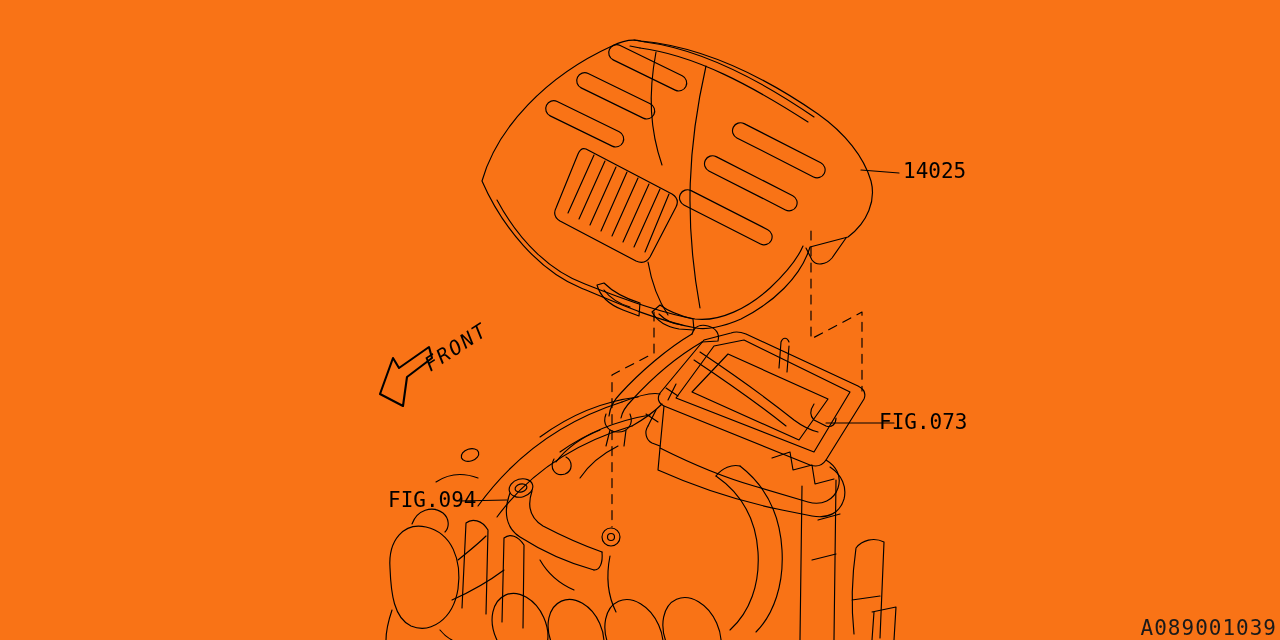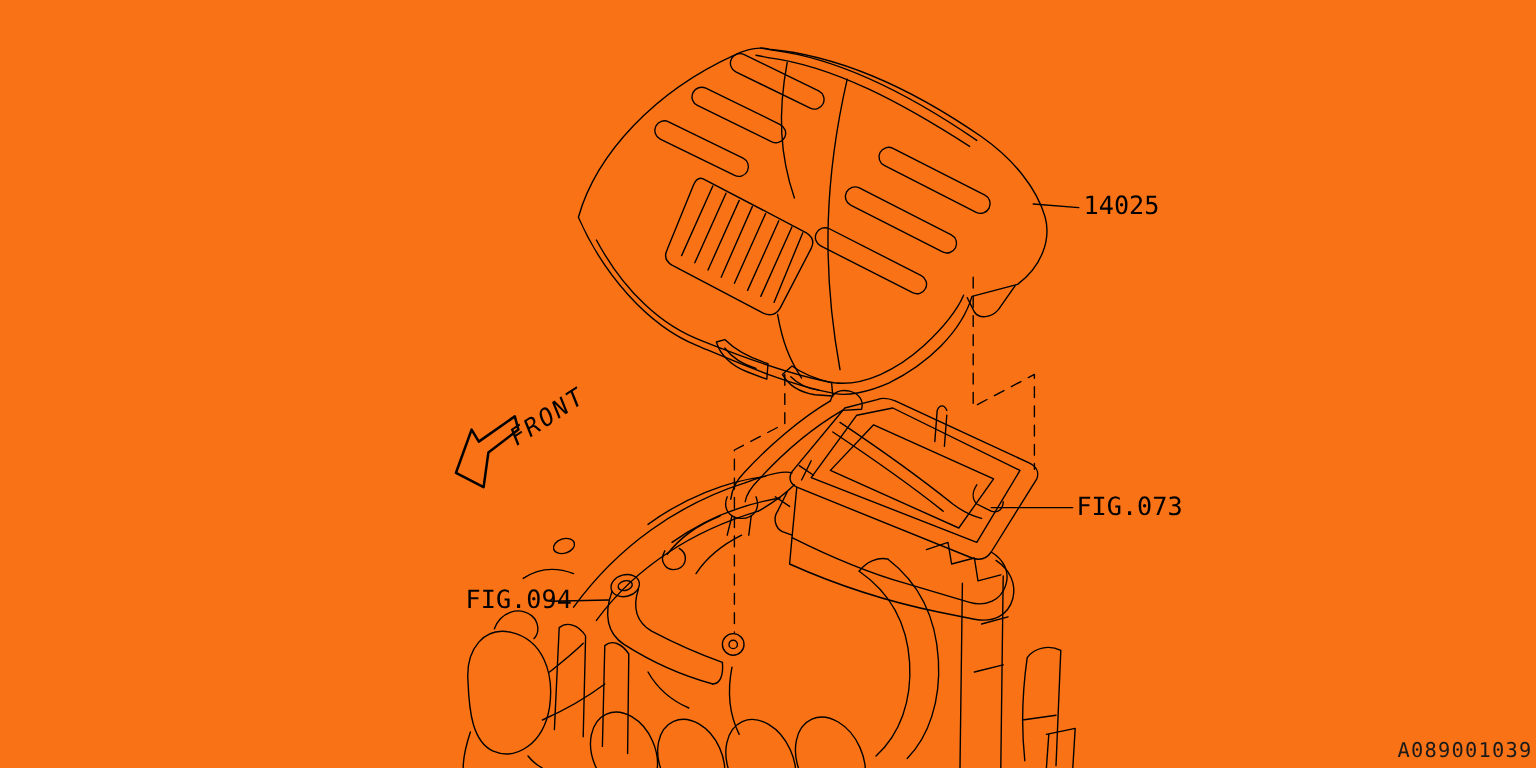--- a/index.html
+++ b/index.html
@@ -16,21 +16,21 @@
   .callout{
     position:absolute;font-size:21px;line-height:22px;color:#000;
     letter-spacing:0px;white-space:nowrap;
   }
   .front-label{
     position:absolute;left:420px;top:356px;font-size:20px;color:#000;
     font-style:italic;transform:rotate(-33deg);transform-origin:0 0;white-space:nowrap;
     letter-spacing:2px;
   }
   .drawing-id{
-    position:absolute;right:3px;top:616px;font-size:17px;color:#1a1a1a;letter-spacing:1px;
+    position:absolute;right:3px;top:616px;font-size:21px;color:#1a1a1a;letter-spacing:1px;
   }
 </style>
 </head>
 <body>
 
 <div class="stage">
 
   <svg class="lineart" width="1280" height="640" viewBox="0 0 1280 640">
 
     <g>
@@ -171,20 +171,20 @@
       <line x1="861" y1="170" x2="899" y2="173"></line>
       <line x1="826" y1="423" x2="894" y2="423"></line>
       <line x1="459" y1="501" x2="507" y2="500"></line>
     </g>
 
     <path class="arrow" d="M 380,394 L 393,358 L 399,368 L 429,347 L 432,358 L 407,377 L 403,406 Z"></path>
   </svg>
 
   <div class="callout" style="left:903px;top:160px">14025</div>
 
-  <div class="callout" style="left:897px;top:411px">FIG.073</div>
+  <div class="callout" style="left:879px;top:411px">FIG.073</div>
 
   <div class="callout" style="left:388px;top:489px">FIG.094</div>
 
   <div class="front-label">FRONT</div>
 
   <div class="drawing-id">A089001039</div>
 </div>
 
 </body></html>

